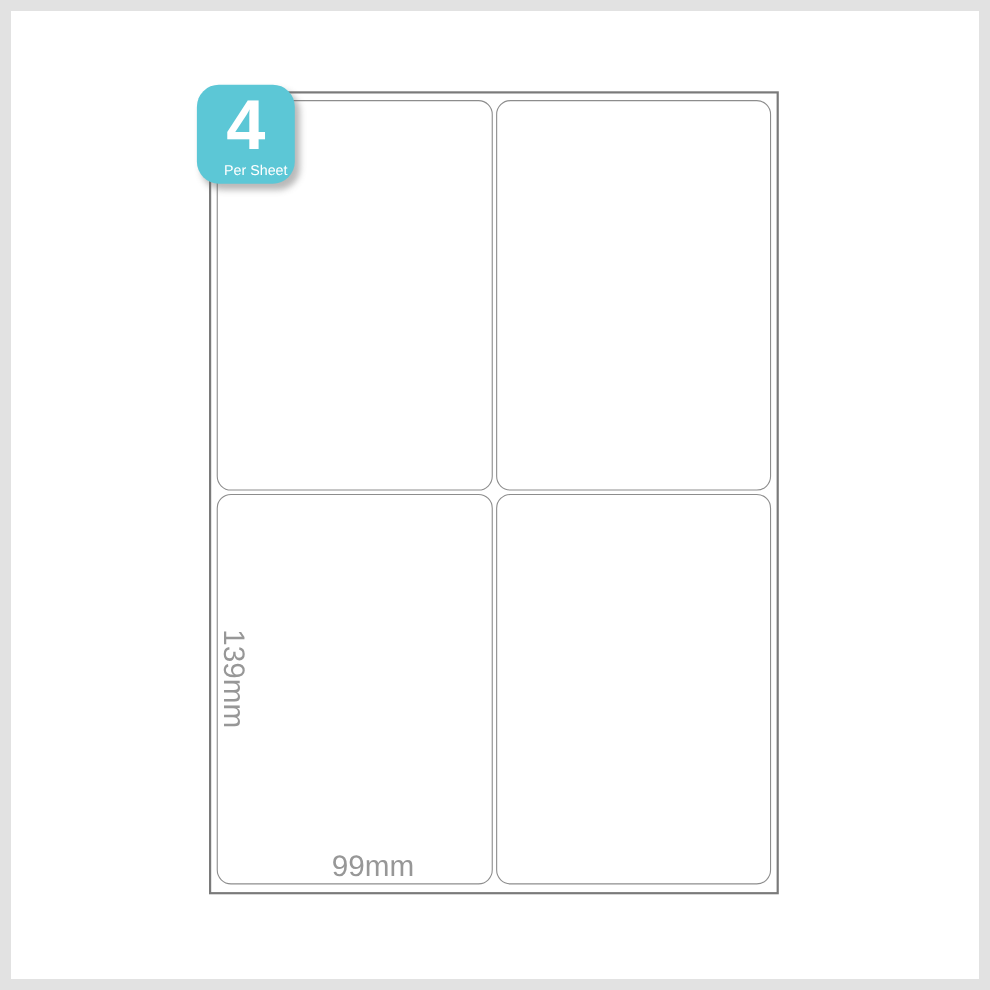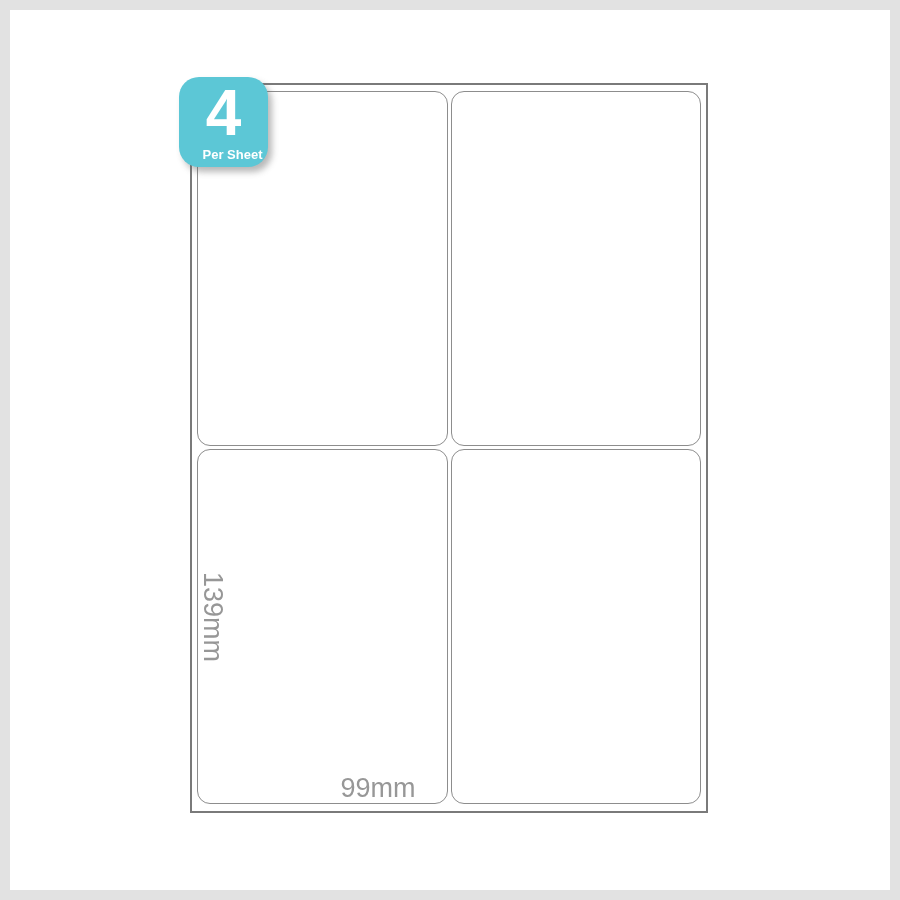--- a/index.html
+++ b/index.html
@@ -64,21 +64,21 @@
   .badge-count {
     color: #ffffff;
     font-weight: bold;
     font-size: 64px;
     line-height: 1;
     margin-top: 4px;
     letter-spacing: 0;
   }
   .badge-caption {
     color: #ffffff;
-    font-weight: bold;
+    font-weight: normal;
     font-size: 13px;
     margin-top: 2px;
     white-space: nowrap;
     padding-left: 18px;
   }
   
   .dim {
     position: absolute;
     color: #979797;
     font-size: 27px;
@@ -87,21 +87,20 @@
   }
   .dim-height {
     left: 202px;   
     top: 607px;    
     transform: translate(-50%, -50%) rotate(90deg);
   }
   .dim-width {
     left: 329px;   
     top: 778px;    
     transform: translate(-50%, -50%);
-    margin-left: 39px;
   }
 </style>
 </head>
 <body>
 
 <div class="canvas">
 
   <div class="sheet">
     <div class="labels-grid">
       <div class="label-cell"></div>

